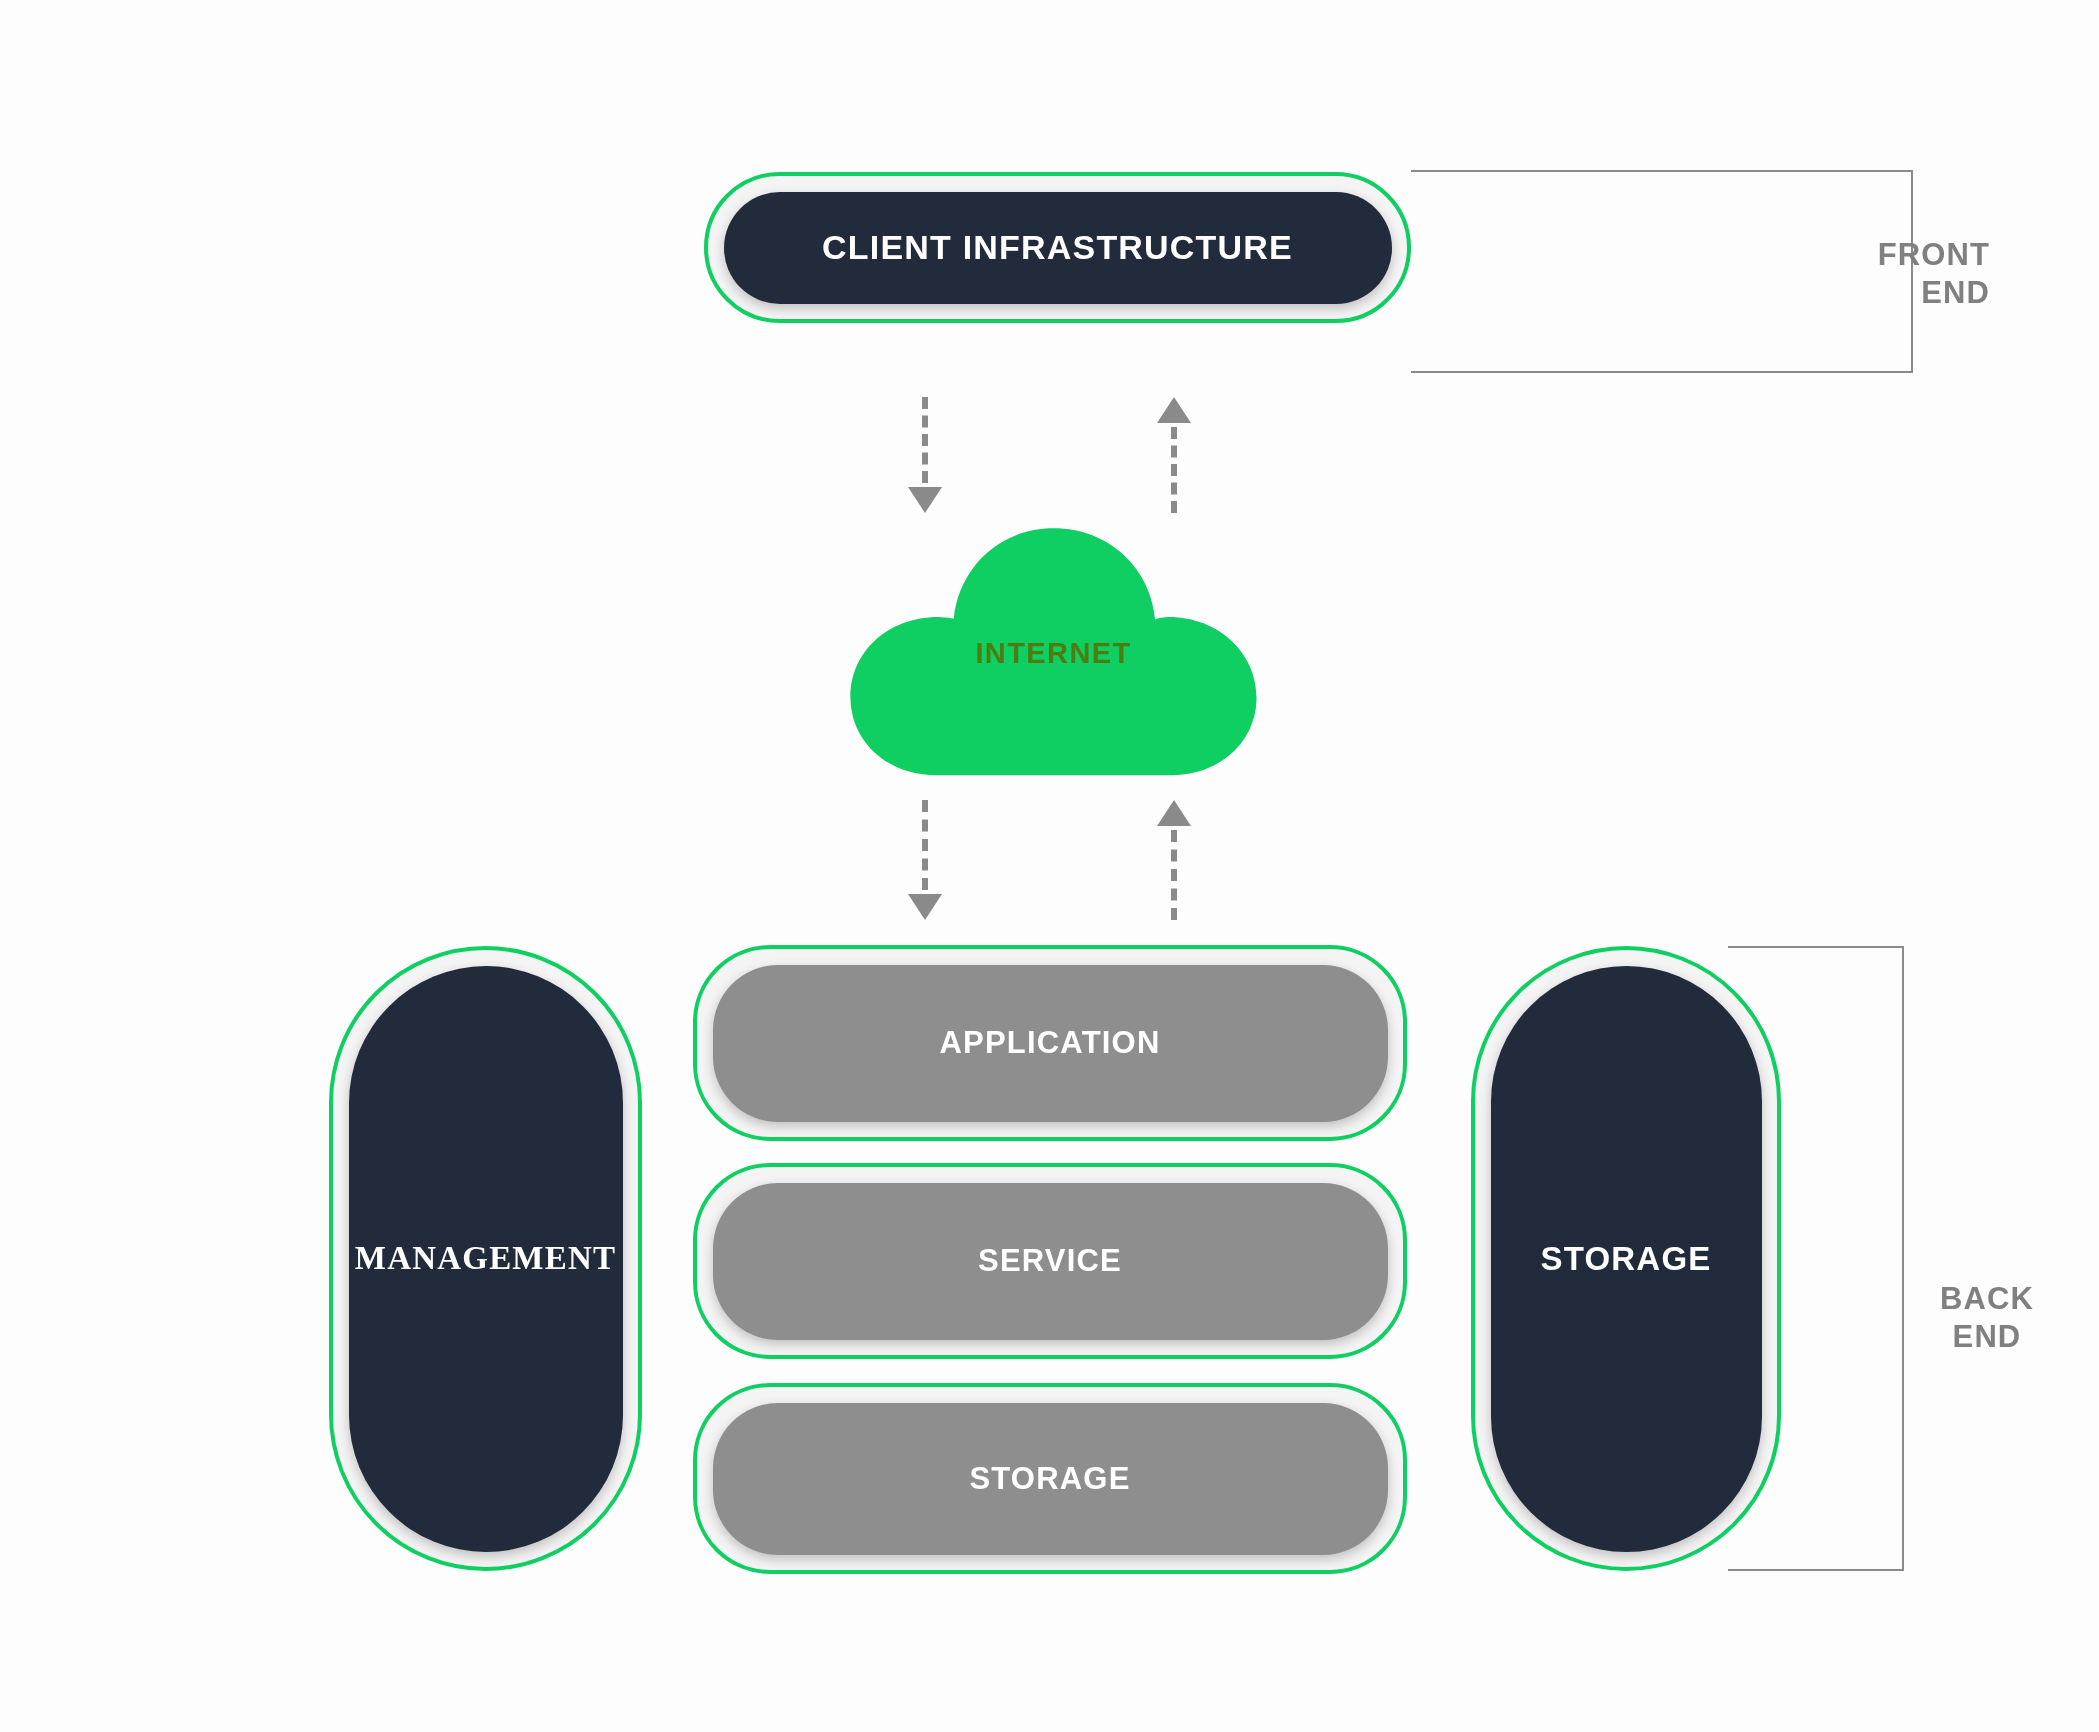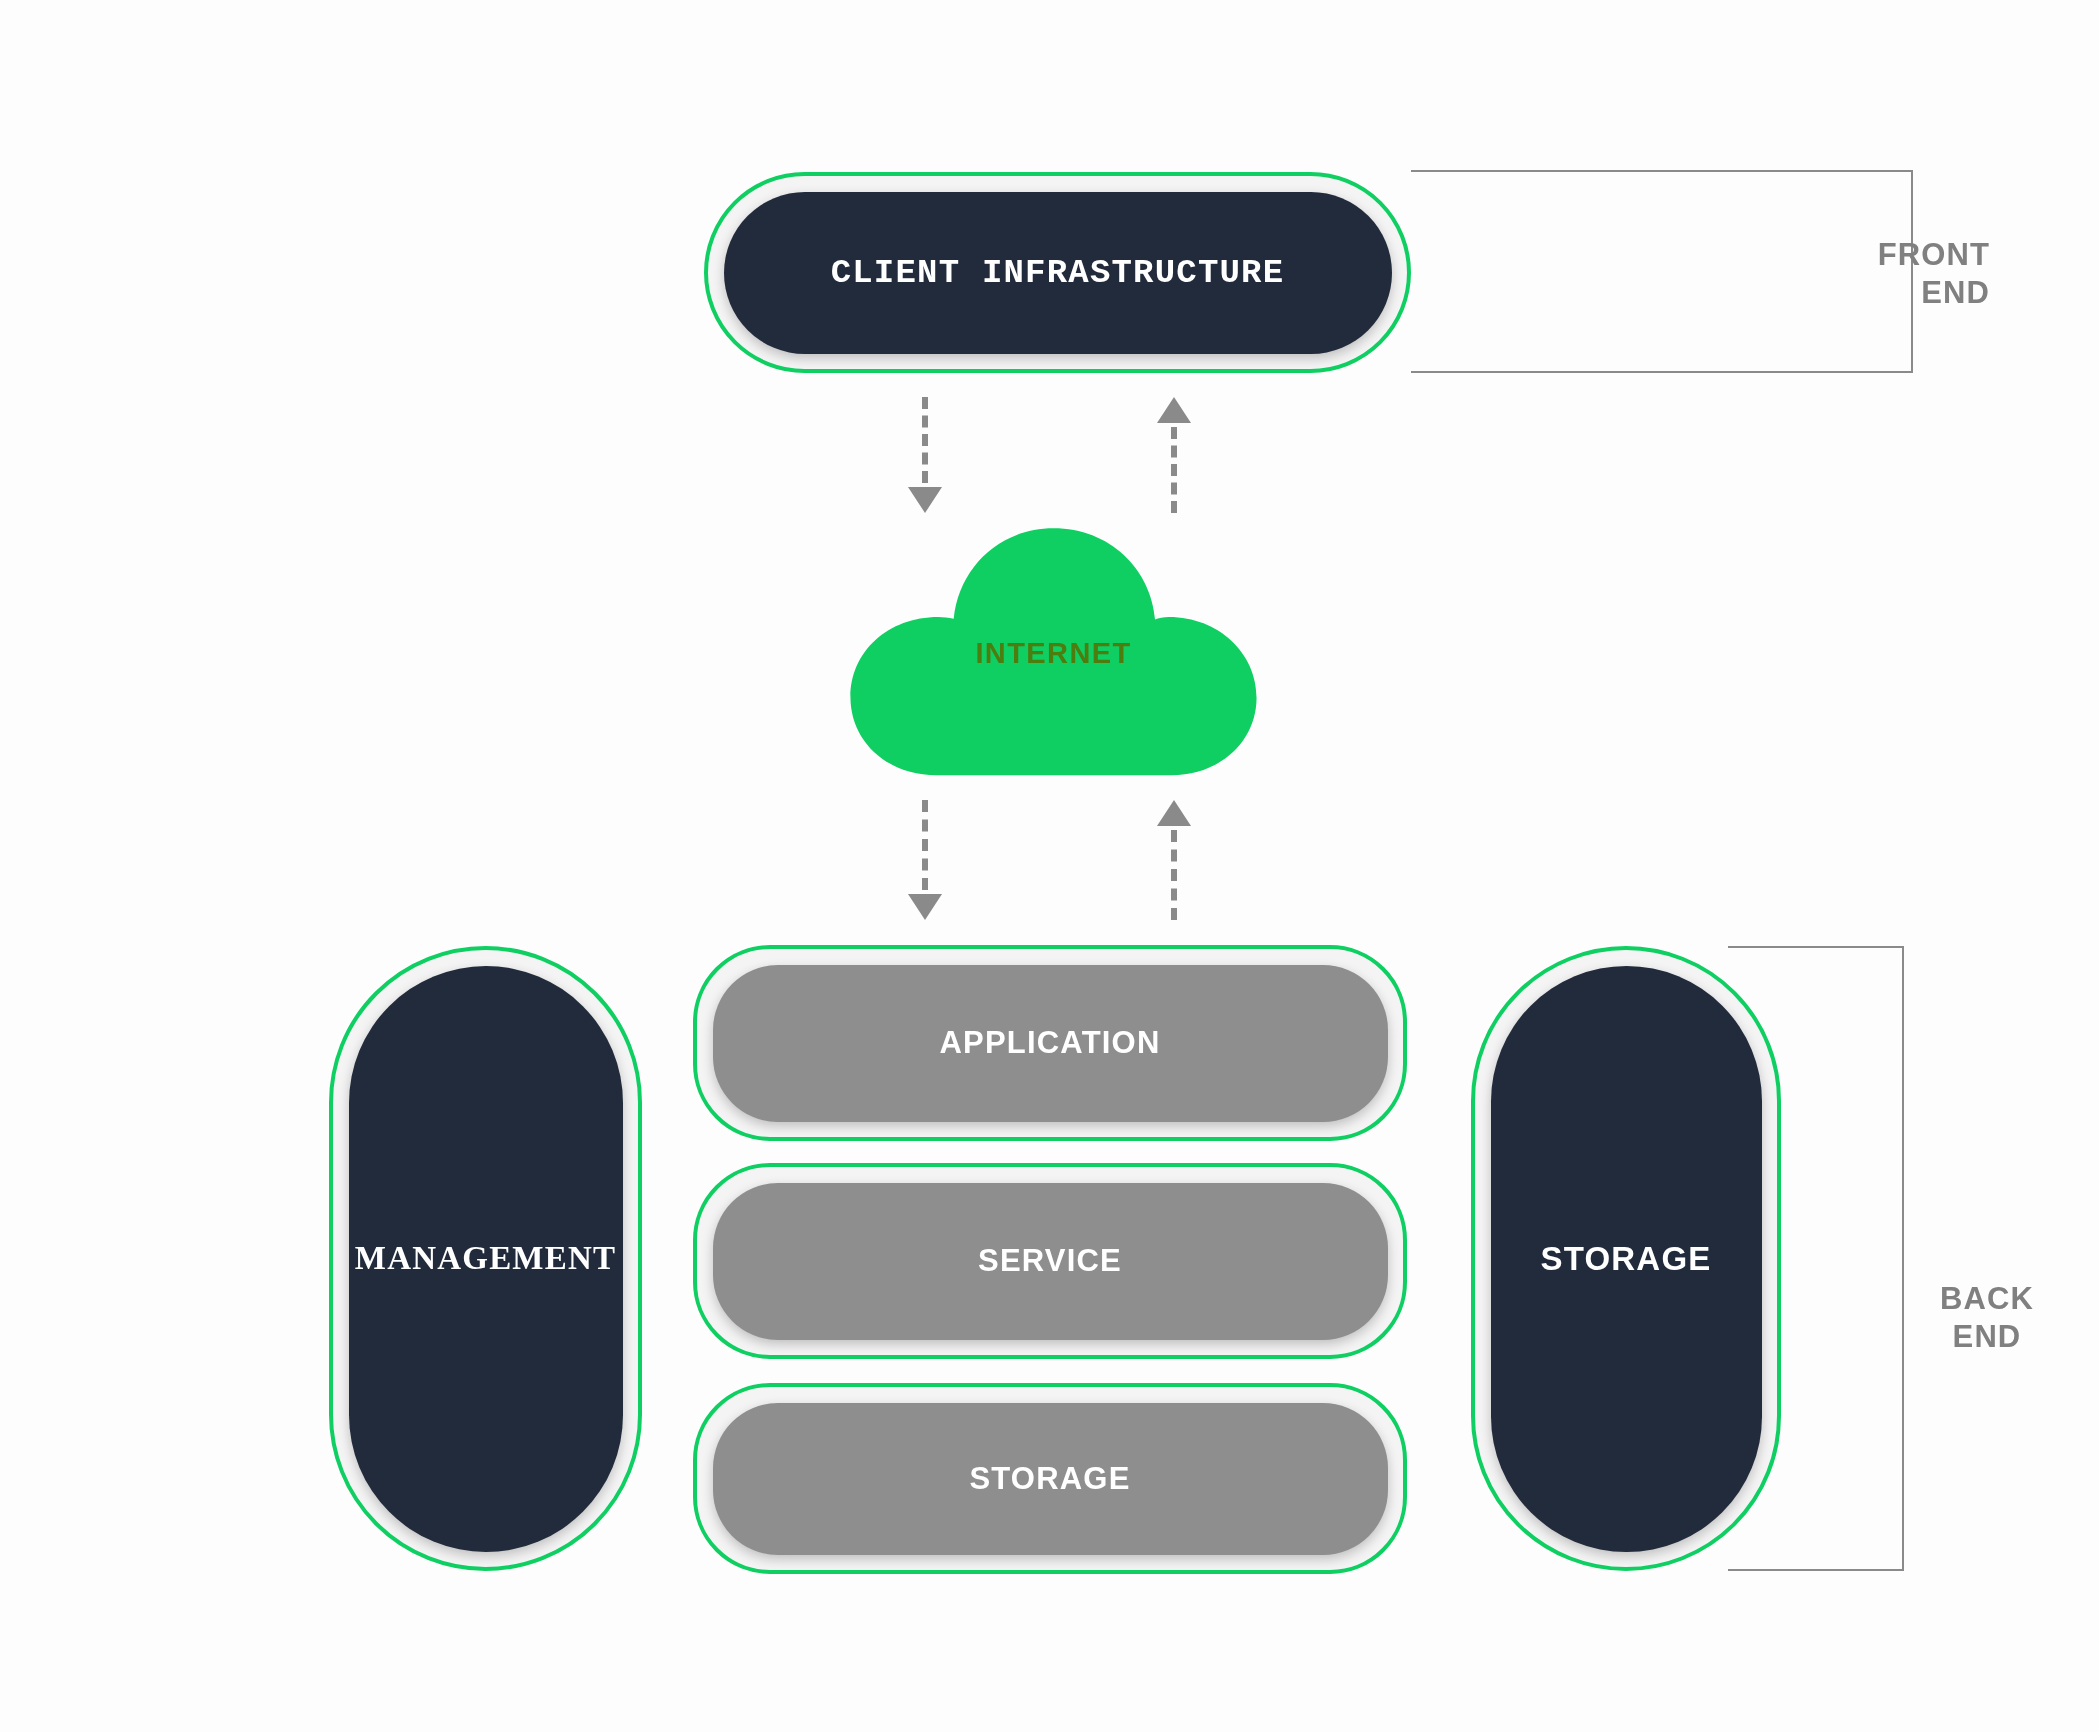--- a/index.html
+++ b/index.html
@@ -45,23 +45,22 @@
     text-align: center;
     white-space: nowrap;
     user-select: none;
   }
   .fill-navy { background: #212B3B; }
   .fill-gray { background: #8E8E8E; }
 
   
   #client-node {
     left: 704px; top: 172px;
-    width: 707px; height: 201px;
+    width: 707px; height: 151px;
     border-radius: 101px;
-    font-family: Liberation Mono, monospace;
   }
   #client-node > .inner { border-radius: 86px; }
   #client-node .label { font-size: 34px; }
 
   #management-node {
     left: 329px; top: 946px;
     width: 313px; height: 625px;
     border-radius: 157px;
     font-family: Liberation Serif, serif;
   }

